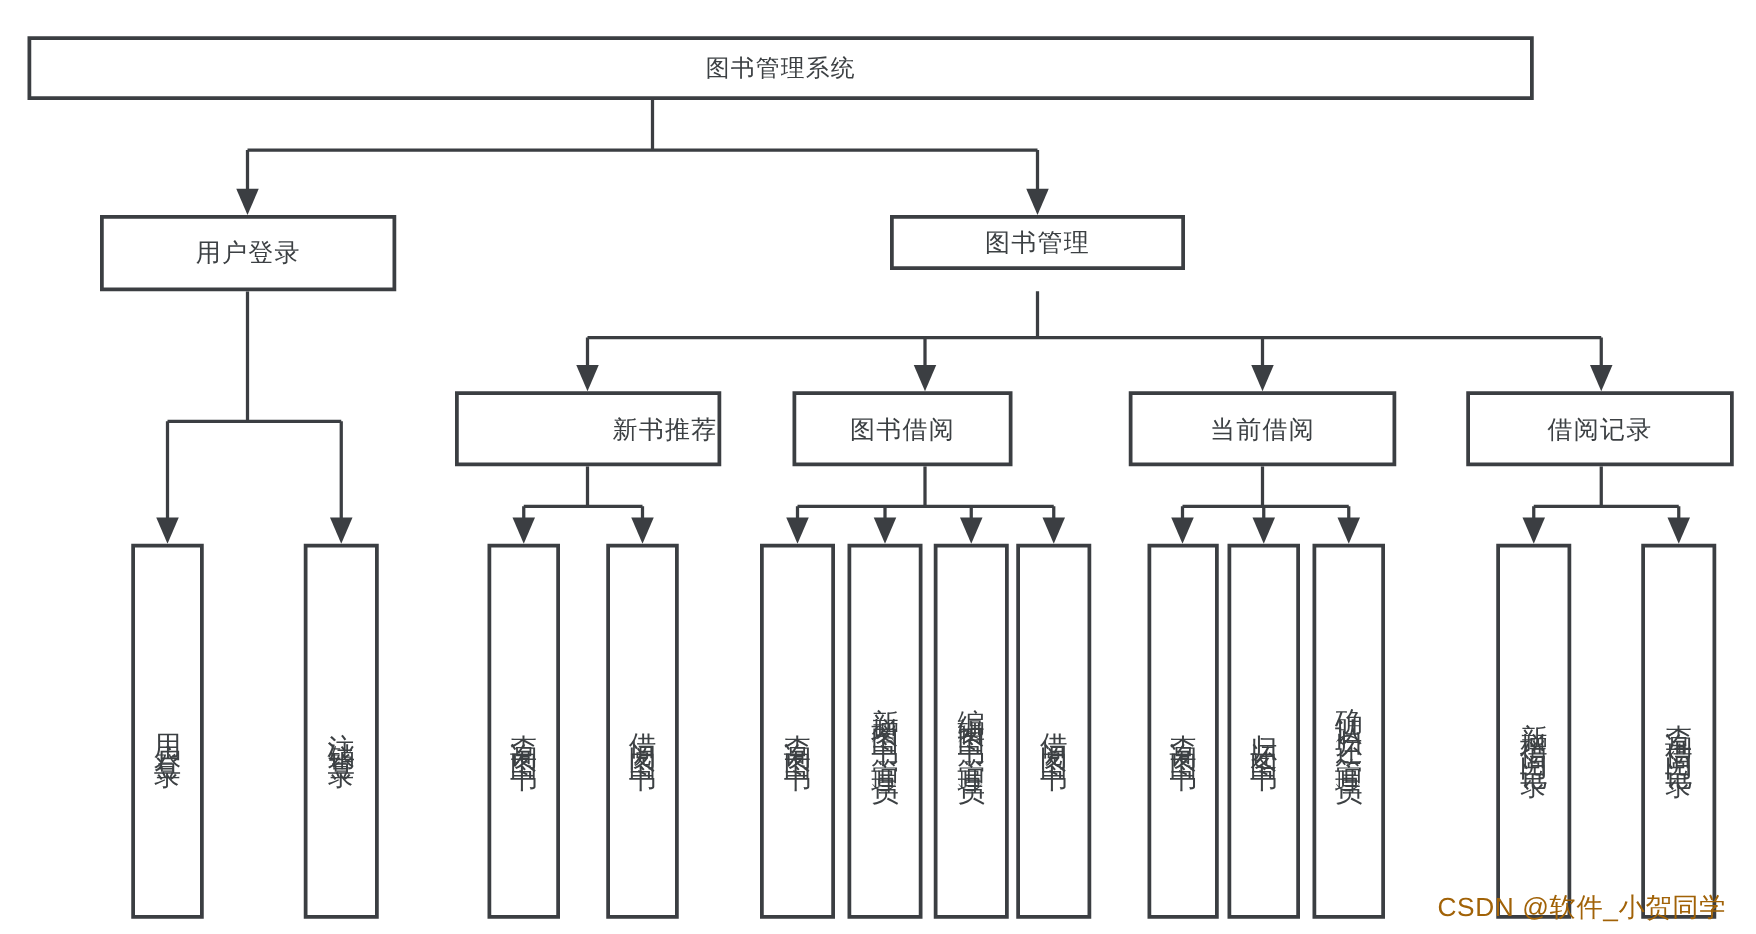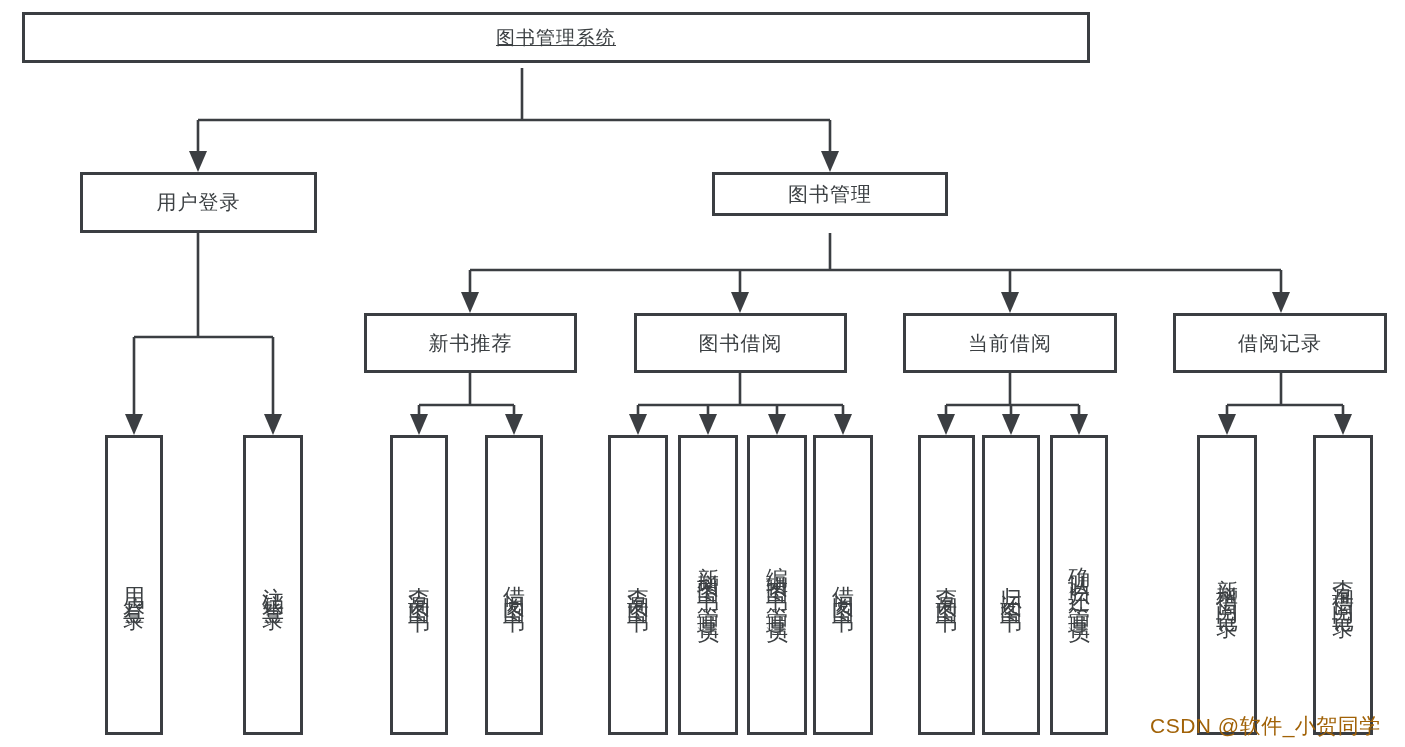--- a/index.html
+++ b/index.html
@@ -75,35 +75,35 @@
       <polygon points="1070,414 1088,414 1079,435"></polygon>
     </g>
 
     <g>
       <path d="M1281 373 V405 M1227 405 H1343 M1227 405 V421 M1343 405 V421"></path>
       <polygon points="1218,414 1236,414 1227,435"></polygon>
       <polygon points="1334,414 1352,414 1343,435"></polygon>
     </g>
   </svg>
 
-  <div class="node rootnode" style="left:22px; top:12px; width:1068px; height:51px;text-decoration:underline;">
+  <div class="node rootnode" style="left:22px; top:29px; width:1205px; height:51px;">
     <span class="label">图书管理系统</span>
   </div>
 
   <div class="node hnode" style="left:80px; top:172px; width:237px; height:61px;">
     <span class="label">用户登录</span>
   </div>
   <div class="node hnode" style="left:712px; top:172px; width:236px; height:44px;">
     <span class="label">图书管理</span>
   </div>
 
-  <div class="node hnode" style="left:364px; top:313px; width:213px; height:60px;">
+  <div class="node hnode" style="left:364px; top:313px; width:213px; height:60px;justify-content:flex-end;">
     <span class="label">新书推荐</span>
   </div>
-  <div class="node hnode" style="left:634px; top:313px; width:213px; height:60px;">
+  <div class="node hnode" style="left:634px; top:313px; width:176px; height:60px;">
     <span class="label">图书借阅</span>
   </div>
   <div class="node hnode" style="left:903px; top:313px; width:214px; height:60px;">
     <span class="label">当前借阅</span>
   </div>
   <div class="node hnode" style="left:1173px; top:313px; width:214px; height:60px;">
     <span class="label">借阅记录</span>
   </div>
 
   <div class="node leaf" style="left:105px; top:435px; width:58px; height:300px;">

